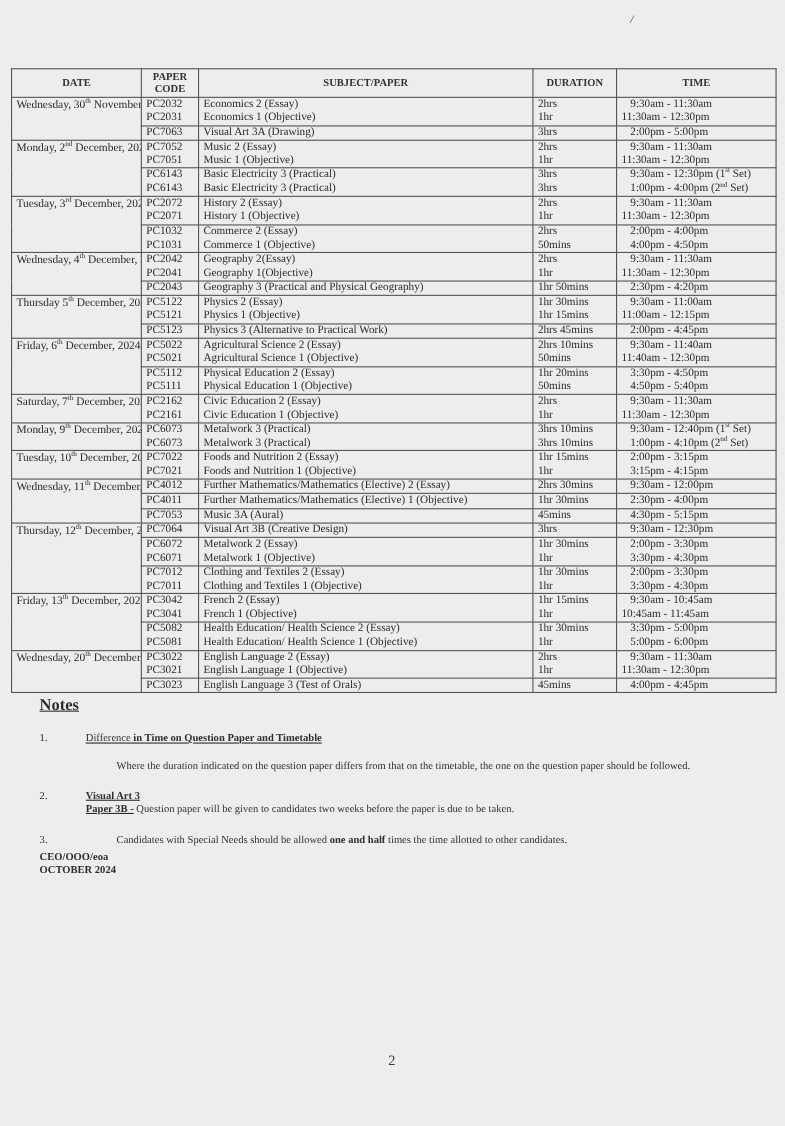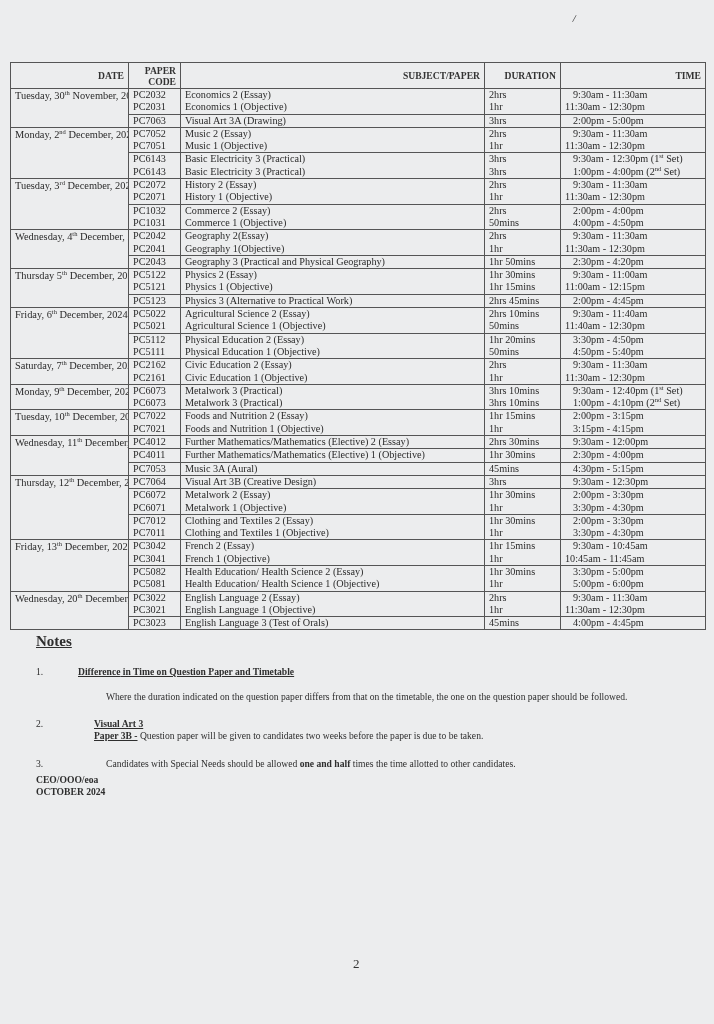--- a/index.html
+++ b/index.html
@@ -23,21 +23,21 @@
     table-layout: fixed;
   }
   table.timetable th, table.timetable td {
     border: 1px solid #555;
     padding: 0 4px;
     vertical-align: top;
     white-space: nowrap;
     overflow: hidden;
   }
   table.timetable th {
-    font-weight: bold; font-size: 9.6px; text-align: right;
+    font-weight: bold; font-size: 9.6px; text-align: center;
     vertical-align: middle; height: 25px; line-height: 11px;
     color: #333;
   }
   col.c-date { width: 118px; }
   col.c-code { width: 52px; }
   col.c-subj { width: 304px; }
   col.c-dur  { width: 76px; }
   col.c-time { width: 145px; }
   td.date { white-space: normal; font-size: 10.4px; line-height: 13px; padding-top: 1px; }
   td.date sup, td.time sup { font-size: 6.5px; line-height: 0; }
@@ -46,23 +46,23 @@
   td.time .line.tight { padding-left: 0; }
   .notes {
     position: absolute; left: 36px; top: 633px; width: 660px;
     font-size: 9.6px; color: #2e2e2e;
   }
   .notes-title { font-weight: bold; text-decoration: underline; font-size: 15px; }
   .note { position: relative; margin-top: 16px; }
   .note-num { position: absolute; left: 0; top: 0; width: 30px; }
   .note-body { margin-left: 42px; }
   .note-head { font-weight: bold; text-decoration: underline; }
-  .note-head .plain { font-weight: bold; text-decoration: none; }
+  .note-head .plain { font-weight: normal; text-decoration: none; }
   .note-text { margin-top: 14px; margin-left: 28px; }
-  .va-block { margin-top: 14px; line-height: 12px; margin-left: 16px; }
+  .va-block { margin-top: 14px; line-height: 12px; }
   .u-bold { font-weight: bold; text-decoration: underline; }
   .signoff { position: absolute; left: 36px; top: 774px; font-weight: bold; font-size: 9.6px; line-height: 12px; color: #2e2e2e; }
   .page-number { position: absolute; left: 353px; top: 956px; font-size: 13px; color: #333; }
 </style>
 </head>
 <body>
 
 <span class="page-mark">/</span>
 
 <table class="timetable">
@@ -80,21 +80,21 @@
         <span>PAPER</span><br>
         <span>CODE</span>
       </th>
       <th>SUBJECT/PAPER</th>
       <th>DURATION</th>
       <th>TIME</th>
     </tr>
   </thead>
   <tbody id="tt-body">
       <tr>
-        <td class="date" rowspan="2"><span>Tuesday, 30</span><sup>th</sup><span> November, 2024</span></td>
+        <td class="date" rowspan="2"><span>Wednesday, 30</span><sup>th</sup><span> November, 2024</span></td>
         <td class="code">
           <span class="line">PC2032</span>
           <span class="line">PC2031</span>
         </td>
         <td class="subject">
           <span class="line">Economics 2 (Essay)</span>
           <span class="line">Economics 1 (Objective)</span>
         </td>
         <td class="duration">
           <span class="line">2hrs</span>

